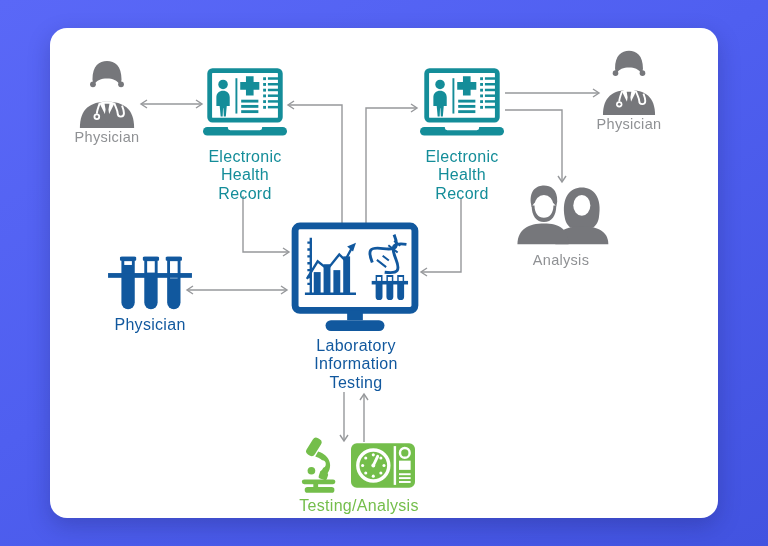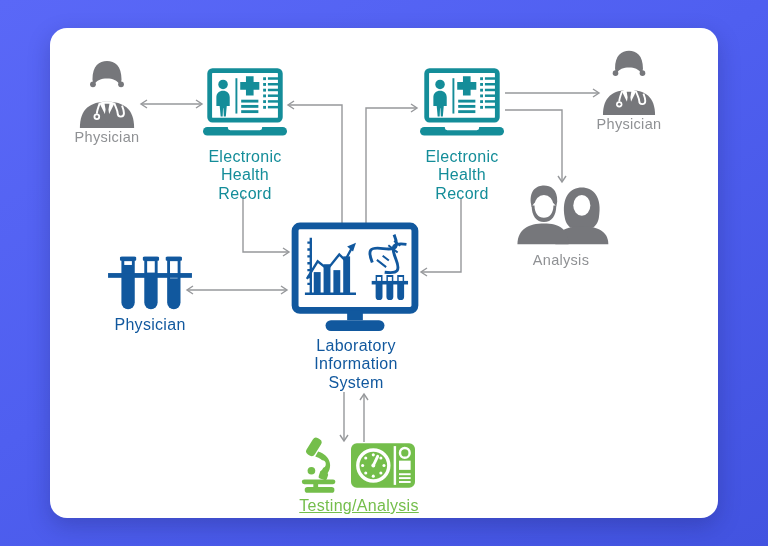--- a/index.html
+++ b/index.html
@@ -224,21 +224,21 @@
           <rect x="14.5" y="4" width="4" height="6" fill="#ffffff"></rect>
           <rect x="25.5" y="4" width="4" height="5" fill="#ffffff"></rect>
           <rect x="-2" y="8" width="37" height="3.6" fill="#11589e"></rect>
         </g>
         <rect x="57" y="90" width="16" height="10" fill="#11589e"></rect>
         <rect x="35" y="100" width="60" height="11" rx="5.5" fill="#11589e"></rect>
       </svg>
     </div>
     <div class="node-label lbl-blue" style="left:246px;top:309px;width:120px;">Laboratory
 Information
-System</div>
+Testing</div>
 
     <div class="node-icon" style="left:248px;top:409px;width:46px;height:56px;">
       <svg viewBox="0 0 48 58" width="46" height="56">
         <g fill="#74be4b">
           <g transform="rotate(32 16 11)">
             <rect x="11" y="0" width="10" height="20" rx="4"></rect>
           </g>
           <path d="M21 15 C34 19 38 32 28 41 L23 36 C30 30 28 23 18 20 Z"></path>
           <rect x="22" y="36" width="9" height="8" rx="2" transform="rotate(18 26 40)"></rect>
           <rect x="4" y="44" width="35" height="5" rx="2.5"></rect>
@@ -266,16 +266,16 @@
         </g>
         <path d="M23 26 L27.5 16.5" stroke="#ffffff" stroke-width="3" stroke-linecap="round"></path>
         <rect x="44" y="6" width="2.5" height="40" fill="#ffffff"></rect>
         <circle cx="55.5" cy="13" r="5" stroke="#ffffff" stroke-width="2.5" fill="none"></circle>
         <rect x="49.5" y="21" width="12" height="9.5" fill="#ffffff"></rect>
         <rect x="49.5" y="34" width="12" height="2" fill="#ffffff"></rect>
         <rect x="49.5" y="38" width="12" height="2" fill="#ffffff"></rect>
         <rect x="49.5" y="42" width="12" height="2" fill="#ffffff"></rect>
       </svg>
     </div>
-    <div class="node-label lbl-green" style="left:234px;top:469px;width:150px;text-decoration:underline;">Testing/Analysis</div>
+    <div class="node-label lbl-green" style="left:234px;top:469px;width:150px;">Testing/Analysis</div>
 
   </div>
 </div>
 
 </body></html>

